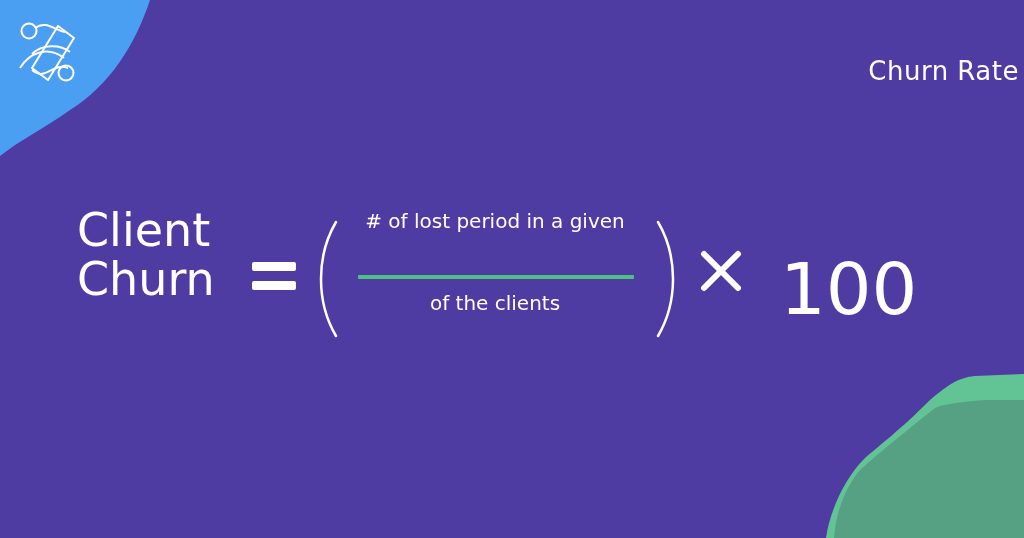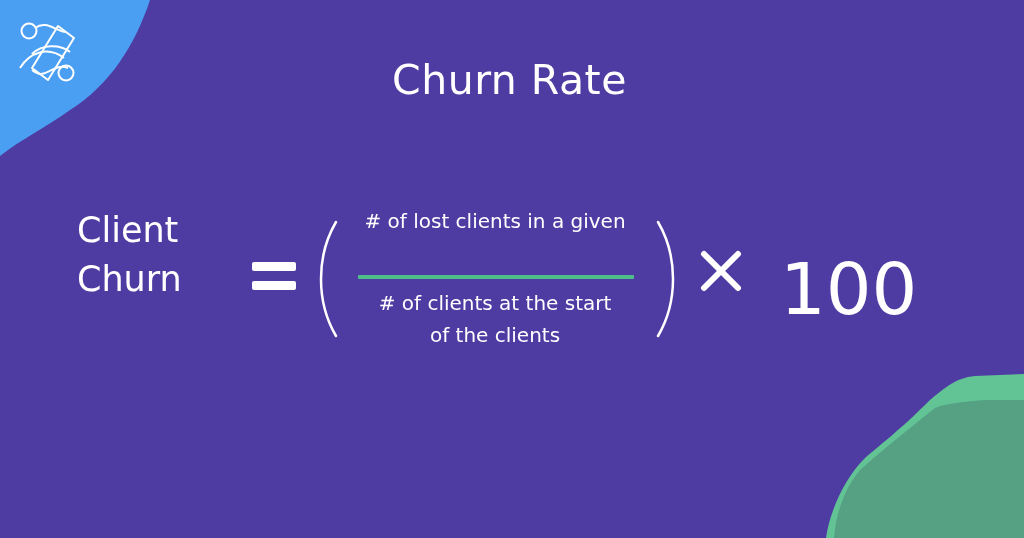--- a/index.html
+++ b/index.html
@@ -1,20 +1,20 @@
 <!DOCTYPE html>
 <html><head>
 <meta charset="utf-8">
 <style>
   html,body{margin:0;padding:0;}
   body{width:1024px;height:538px;overflow:hidden;position:relative;background:#4f3ca3;font-family:"DejaVu Sans","Liberation Sans",sans-serif;color:#fff;}
   .bg-shapes{position:absolute;left:0;top:0;width:1024px;height:538px;}
   .logo{position:absolute;left:18px;top:22px;width:60px;height:62px;}
-  .title{position:absolute;left:0;top:56px;width:1019px;text-align:center;font-size:41px;font-weight:500;letter-spacing:0.5px;}
-  .lhs{position:absolute;left:77px;top:206px;font-size:35px;line-height:49px;}
+  .title{position:absolute;left:0;top:56px;width:1019px;text-align:right;font-size:26px;font-weight:500;letter-spacing:0.5px;}
+  .lhs{position:absolute;left:77px;top:206px;font-size:46px;line-height:49px;}
   .equals{position:absolute;left:252px;top:262px;width:44px;height:30px;}
   .equals span{position:absolute;left:0;width:44px;height:9px;background:#fff;border-radius:2px;}
   .paren{position:absolute;top:220px;width:30px;height:118px;}
   .frac{position:absolute;left:352px;top:205px;width:286px;text-align:center;font-size:20px;line-height:32px;}
   .num{height:64px;}
   .bar{height:4px;background:#4fbf8a;margin:6px 4px 8px 6px;border-radius:1px;}
   .times{position:absolute;left:700px;top:248px;width:42px;height:46px;}
   .hundred{position:absolute;left:780px;top:249px;font-size:72px;font-weight:500;line-height:80px;}
 </style>
 </head>
@@ -47,25 +47,24 @@
   <span style="top:0"></span>
   <span style="top:19px"></span>
 </div>
 
 <svg class="paren" style="left:312px" viewBox="0 0 30 118" xmlns="http://www.w3.org/2000/svg">
   <path d="M24 2 C4 36 4 82 24 116" stroke="#fff" stroke-width="2.5" fill="none" stroke-linecap="round"></path>
 </svg>
 
 <div class="frac">
   <div class="num">
-    <div># of lost clients in a given</div>
+    <div># of lost period in a given</div>
   </div>
   <div class="bar"></div>
   <div class="den">
-    <div># of clients at the start</div>
     <div>of the clients</div>
   </div>
 </div>
 
 <svg class="paren" style="left:652px" viewBox="0 0 30 118" xmlns="http://www.w3.org/2000/svg">
   <path d="M6 2 C26 36 26 82 6 116" stroke="#fff" stroke-width="2.5" fill="none" stroke-linecap="round"></path>
 </svg>
 
 <svg class="times" viewBox="0 0 42 46" xmlns="http://www.w3.org/2000/svg">
   <path d="M4 6 L38 40 M38 6 L4 40" stroke="#fff" stroke-width="6" stroke-linecap="round"></path>

